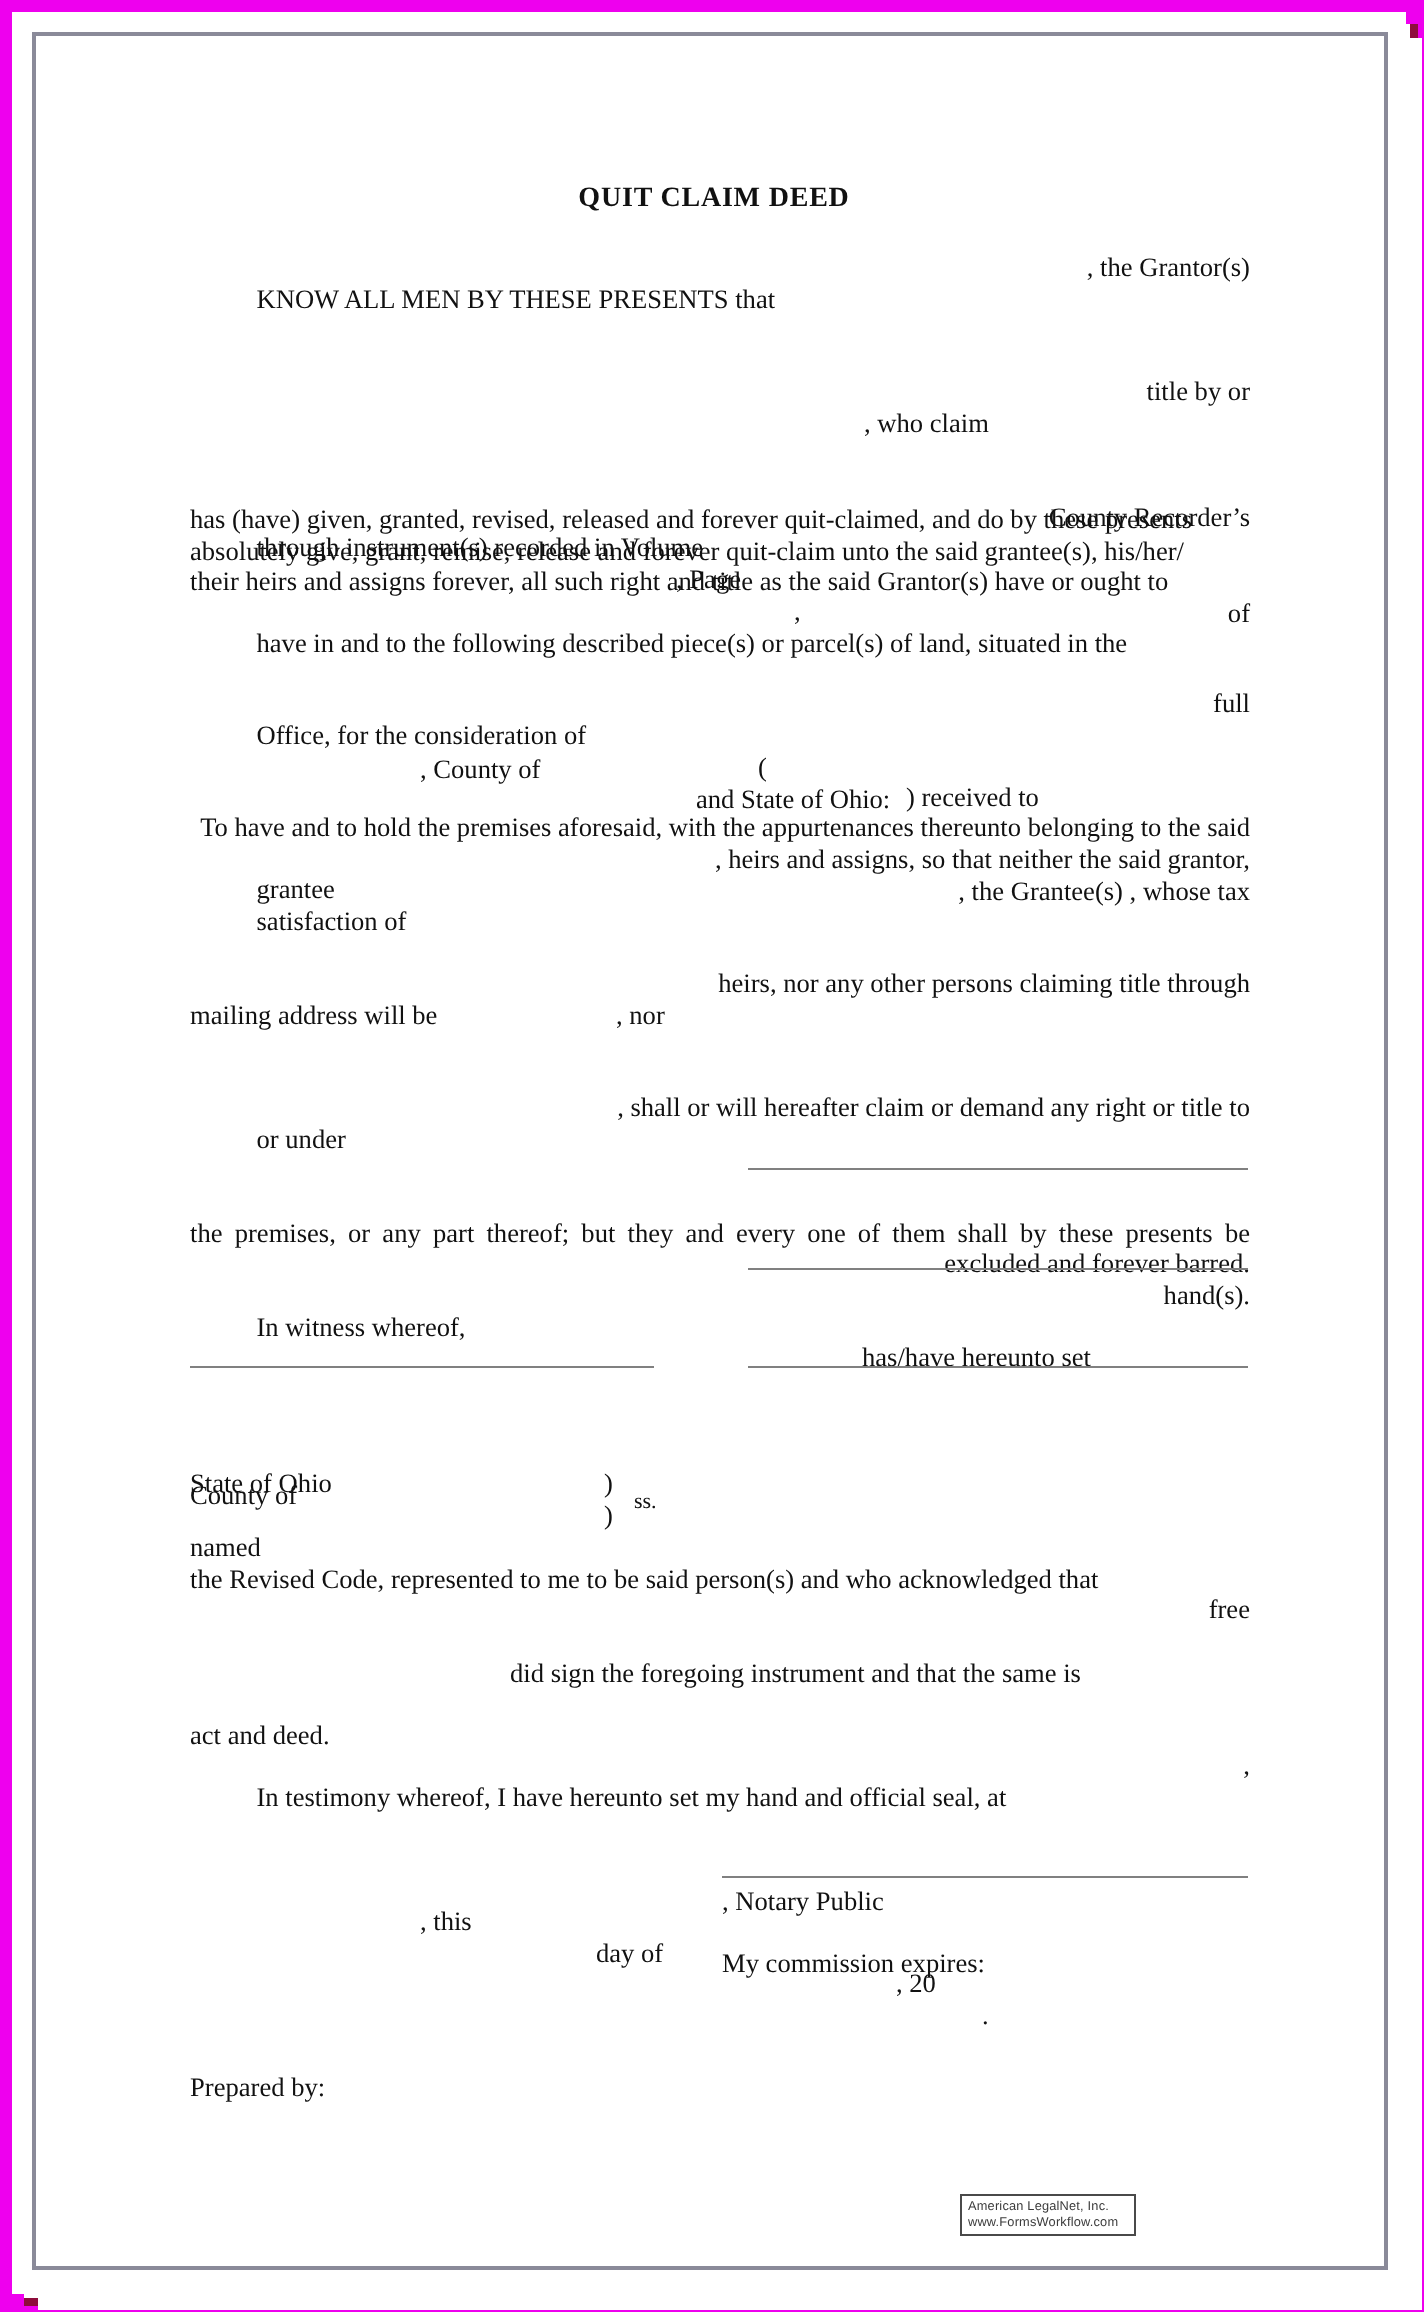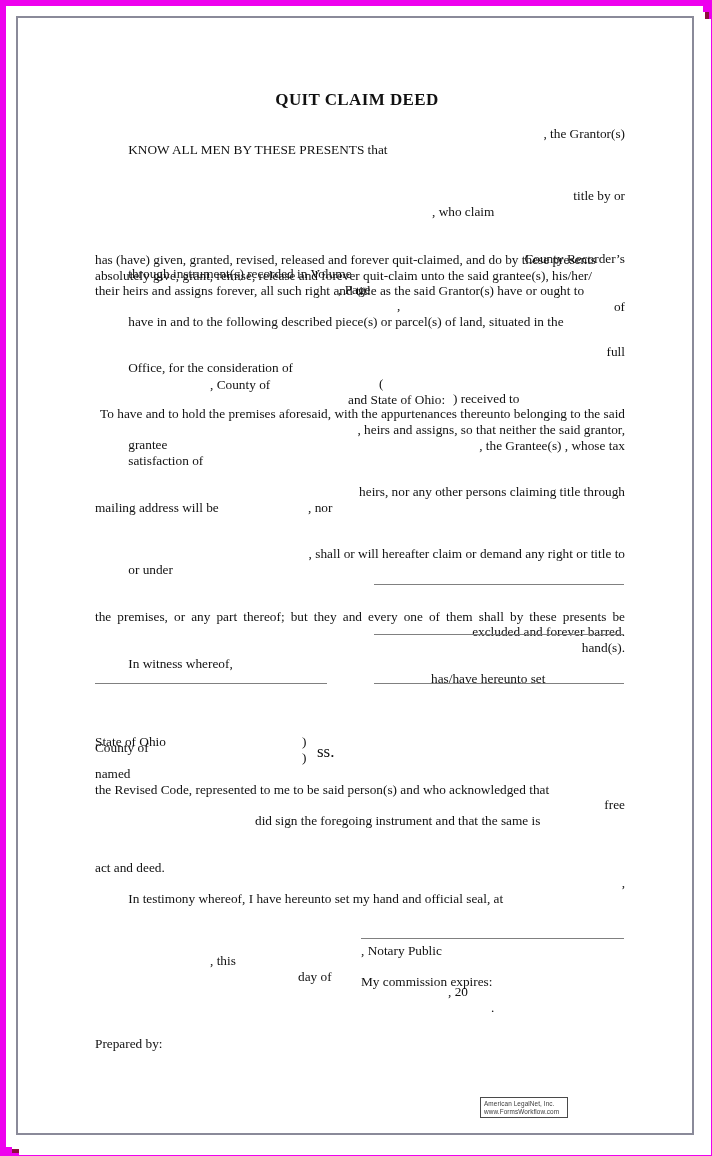--- a/index.html
+++ b/index.html
@@ -75,21 +75,21 @@
     font-size: 13.3px;
     line-height: 15.6px;
   }
 
   .doc-title {
     position: absolute;
     left: 0;
     top: 74px;
     width: 678px;
     text-align: center;
-    font-size: 17px;
+    font-size: 14px;
     font-weight: bold;
     letter-spacing: 0.4px;
   }
 
   .blk {
     position: absolute;
     left: 77px;
     width: 530px;
   }
 
@@ -123,21 +123,21 @@
 
   
   .ss-wrap { position: absolute; left: 77px; width: 530px; }
   .ss-par {
     position: absolute;
     white-space: pre;
     font-size: 13.3px;
   }
   .ss-lbl {
     position: absolute;
-    font-size: 17px;
+    font-size: 11px;
     white-space: pre;
     font-family: Liberation Serif, serif;
   }
 
   
   .stamp {
     position: absolute;
     box-sizing: border-box;
     left: 462px;
     top: 1079px;
@@ -244,21 +244,21 @@
         <span class="ss-par" style="left:0; top:6px;">County of</span>
         <span class="ss-par" style="left:207px; top:0;">)</span>
         <span class="ss-par" style="left:207px; top:16px;">)</span>
         <span class="ss-lbl" style="left:222px; top:10px;">ss.</span>
       </div>
 
       <div class="blk just" style="top:748px;">
         <span class="lnj">named</span>
         <span class="lnj">the Revised Code, represented to me to be said person(s) and who acknowledged that</span>
         <span class="row">
-          <span class="m" style="left:160px;">did sign the foregoing instrument and that the same is</span>
+          <span class="m" style="left:160px;margin-top:16px;">did sign the foregoing instrument and that the same is</span>
           <span class="r">free</span>
         </span>
         <span class="lnj">act and deed.</span>
         <span class="row">
           <span>In testimony whereof, I have hereunto set my hand and official seal, at</span>
           <span class="r">,</span>
         </span>
         <span class="row">
           <span class="m" style="left:115px;">, this</span>
           <span class="m" style="left:203px;">day of</span>

